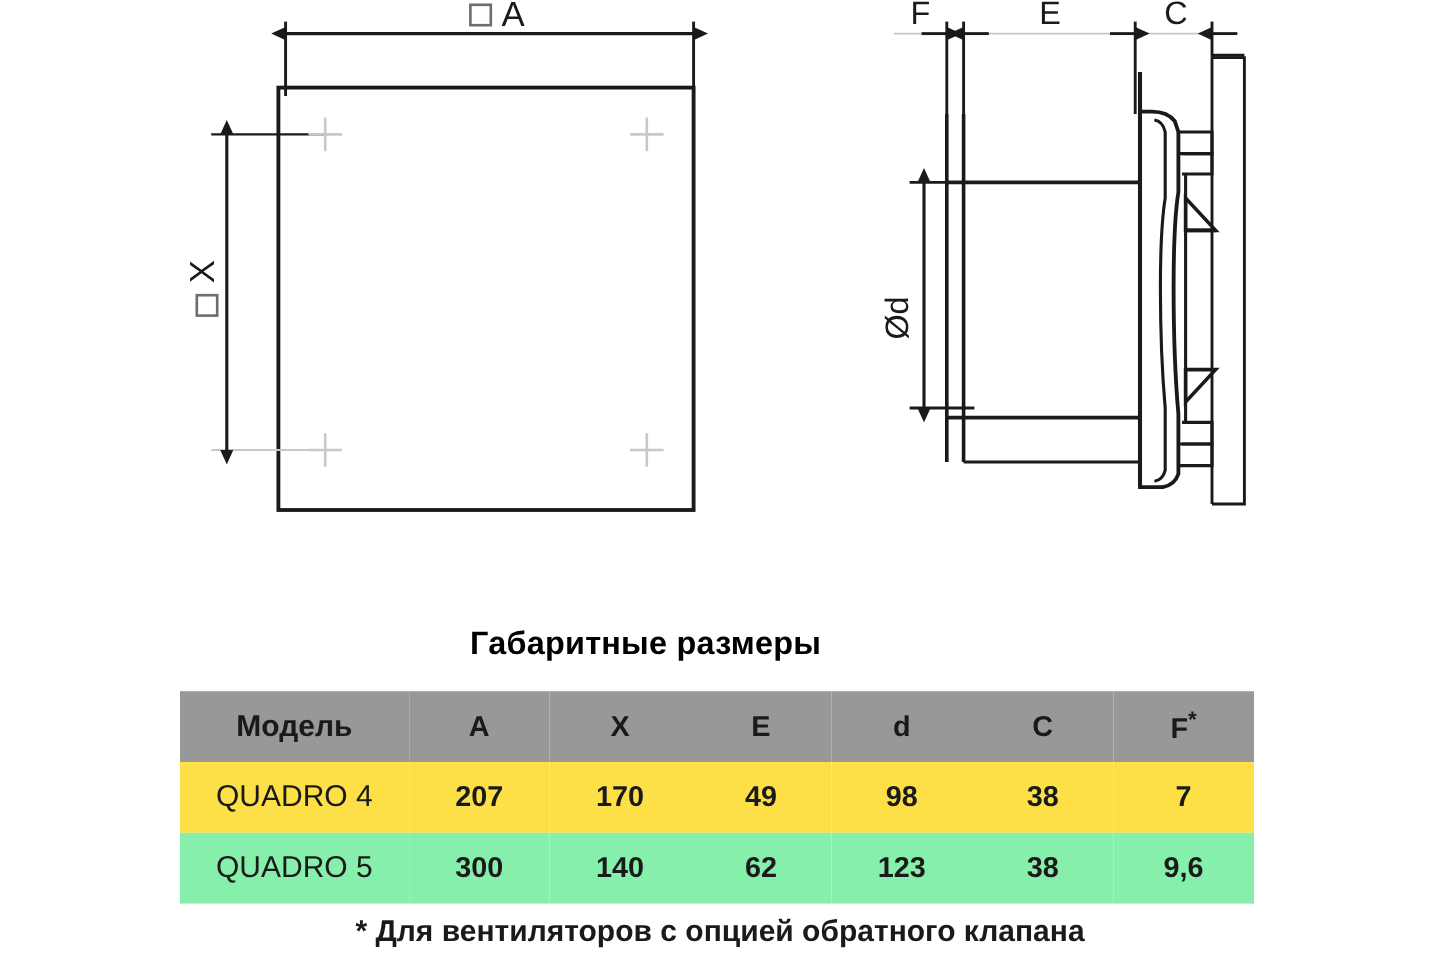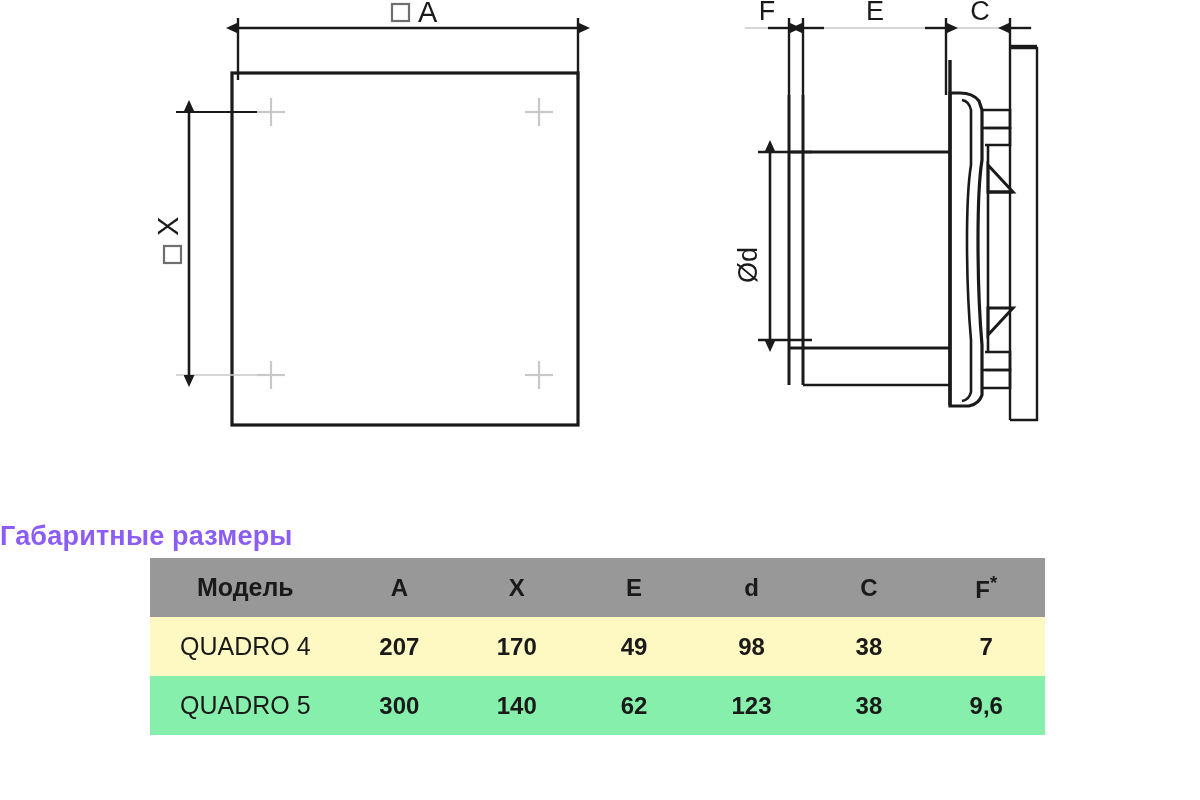--- a/index.html
+++ b/index.html
@@ -24,50 +24,50 @@
     height: 500px;
   }
   #drawings svg { display: block; }
 
   
   #table-title {
     position: absolute;
     left: 0;
     top: 521px;
     width: 1076px;
-    text-align: left;
+    text-align: center;
     font-size: 27px;
     font-weight: bold;
-    color: #8b5cf6;
+    color: #000000;
     letter-spacing: 0.2px;
   }
 
   
   #dim-table {
     position: absolute;
     left: 150px;
-    top: 558px;
+    top: 576px;
     width: 895px;
     border-collapse: collapse;
     table-layout: fixed;
   }
   #dim-table td, #dim-table th {
     padding: 0;
     margin: 0;
     height: 59px;
     text-align: center;
     vertical-align: middle;
     font-size: 24px;
     color: #1a1a1a;
     font-weight: bold;
   }
   #dim-table .col-model { width: 190px; }
   #dim-table .col-v     { width: 117px; }
   #dim-table thead tr { background: #989898; }
-  #dim-table tbody tr.row-shaded { background: #fef9c3; }
+  #dim-table tbody tr.row-shaded { background: #fde047; }
   #dim-table tbody tr.row-plain  { background: #86efac; }
   #dim-table td.model-cell {
     font-weight: normal;
     font-size: 25px;
     text-align: center;
     color: #1a1a1a;
   }
   #dim-table th.model-head {
     font-weight: bold;
     font-size: 25px;
@@ -246,14 +246,15 @@
         <td>300</td>
         <td>140</td>
         <td>62</td>
         <td>123</td>
         <td>38</td>
         <td>9,6</td>
       </tr>
     </tbody>
   </table>
 
+  <div id="footnote">* Для вентиляторов с опцией обратного клапана</div>
 
 </div>
 
 </body></html>

